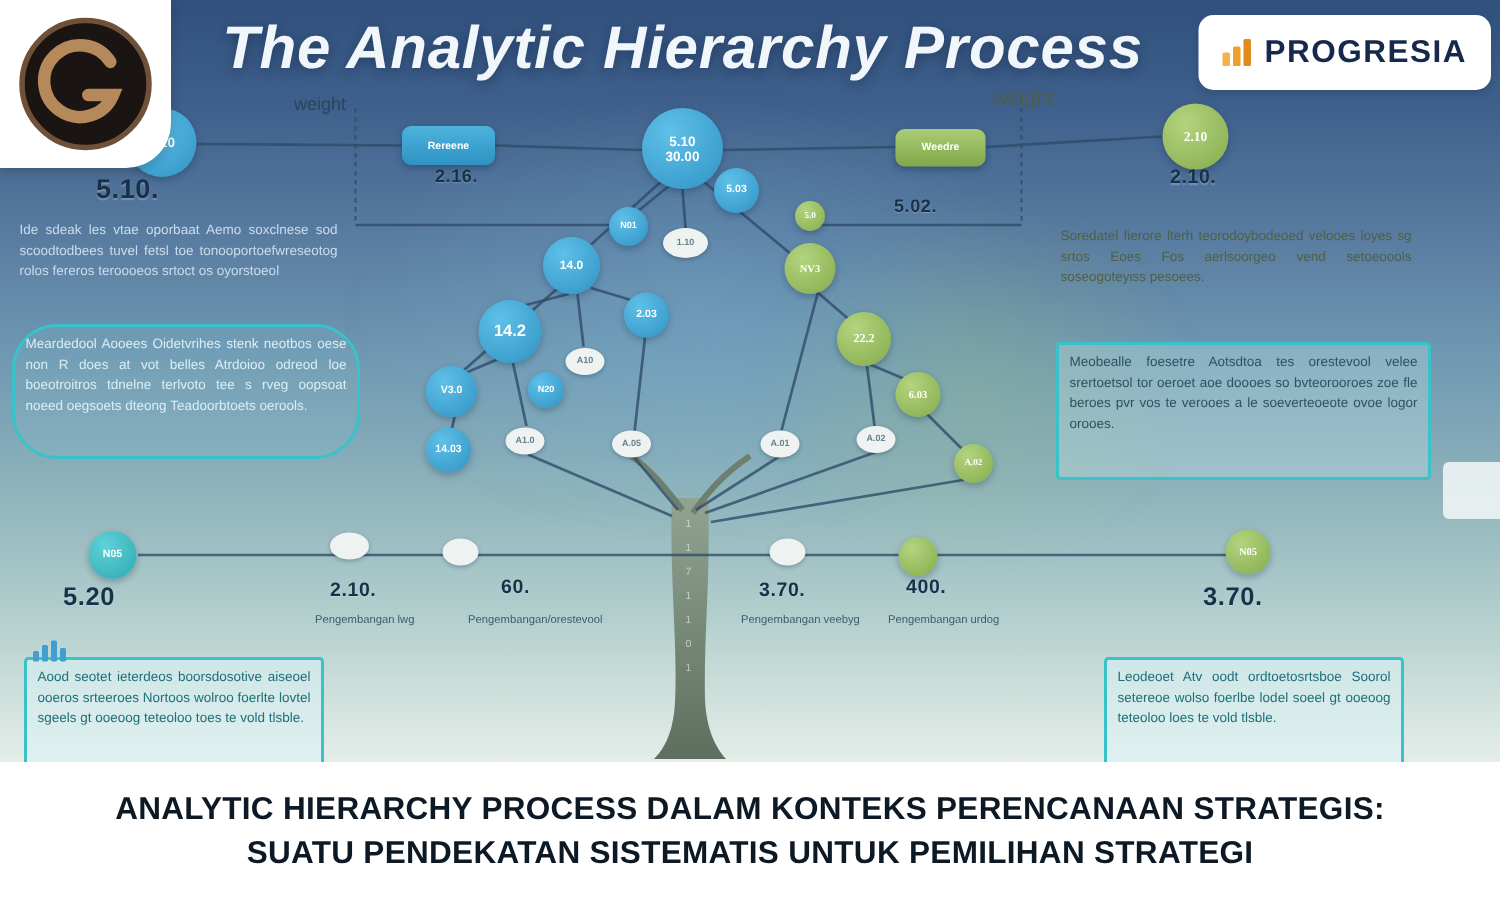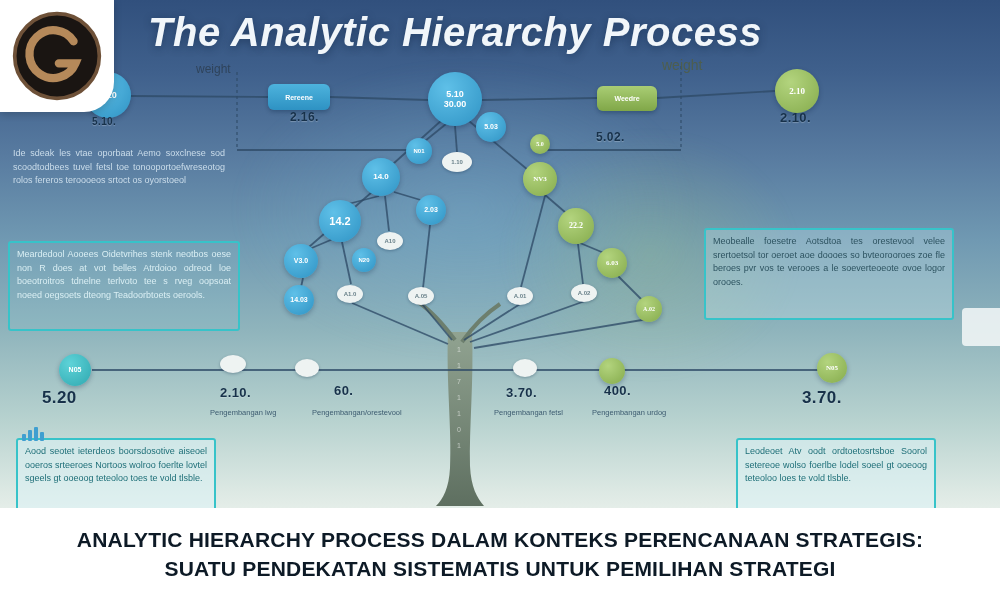--- a/index.html
+++ b/index.html
@@ -134,36 +134,37 @@
       <div class="node green" style="left: 636px; top: 296px; width: 26px; height: 26px; font-size: 6px;">A.02</div>
       <div class="node green" style="left: 530px; top: 134px; width: 20px; height: 20px; font-size: 6px;">5.0</div>
       <div class="node teal" style="left: 59px; top: 354px; width: 32px; height: 32px; font-size: 7px;">N05</div>
       <div class="node white" style="left: 220px; top: 355px; width: 26px; height: 18px; font-size: 6px;"></div>
       <div class="node white" style="left: 295px; top: 359px; width: 24px; height: 18px; font-size: 6px;"></div>
       <div class="node white" style="left: 513px; top: 359px; width: 24px; height: 18px; font-size: 6px;"></div>
       <div class="node green" style="left: 599px; top: 358px; width: 26px; height: 26px; font-size: 6px;"></div>
       <div class="node green" style="left: 817px; top: 353px; width: 30px; height: 30px; font-size: 7px;">N05</div>
       <div class="dnode-rect blue" style="left: 268px; top: 84px; width: 62px; height: 26px;">Rereene</div>
       <div class="dnode-rect green" style="left: 597px; top: 86px; width: 60px; height: 25px;">Weedre</div>
-      <div class="figure" style="left: 92px; top: 116px; font-size: 10px; text-align: right;">5.10.</div>
+      <div class="figure" style="left: 64px; top: 116px; font-size: 18px; text-align: right;">5.10.</div>
       <div class="figure" style="left: 262px; top: 110px; font-size: 12px; margin-left: 28px;">2.16.</div>
       <div class="figure" style="left: 596px; top: 110px; font-size: 12px; margin-top: 20px;">5.02.</div>
       <div class="figure" style="left: 780px; top: 110px; font-size: 13px;">2.10.</div>
       <div class="figure" style="left: 42px; top: 388px; font-size: 17px;">5.20</div>
       <div class="figure" style="left: 220px; top: 385px; font-size: 13px;">2.10.</div>
       <div class="figure" style="left: 334px; top: 383px; font-size: 13px;">60.</div>
       <div class="figure" style="left: 506px; top: 385px; font-size: 13px;">3.70.</div>
       <div class="figure" style="left: 604px; top: 383px; font-size: 13px;">400.</div>
       <div class="figure" style="left: 802px; top: 388px; font-size: 17px;">3.70.</div>
       <div class="caption" style="left: 210px; top: 408px;">Pengembangan lwg</div>
       <div class="caption" style="left: 312px; top: 408px;">Pengembangan/orestevool</div>
-      <div class="caption" style="left: 494px; top: 408px;">Pengembangan fetsl</div>
+      <div class="caption" style="left: 494px; top: 408px;">Pengembangan veebyg</div>
       <div class="caption" style="left: 592px; top: 408px;">Pengembangan urdog</div>
       <div class="tbox plain-light" style="left: 6px; top: 142px; width: 212px; height: 62px;">Ide sdeak les vtae oporbaat Aemo soxclnese sod scoodtodbees tuvel fetsl toe tonooportoefwreseotog rolos fereros teroooeos srtoct os oyorstoeol</div>
-      <div class="tbox teal-dark-bg" style="left: 8px; top: 241px; width: 214px; height: 76px;">Meardedool Aooees Oidetvrihes stenk neotbos oese non R does at vot belles Atrdoioo odreod loe boeotroitros tdnelne terlvoto tee s rveg oopsoat noeed oegsoets dteong Teadoorbtoets oerools.</div>
+      <div class="tbox teal-dark-bg" style="left: 8px; top: 216px; width: 214px; height: 76px; border-radius: 30px;">Meardedool Aooees Oidetvrihes stenk neotbos oese non R does at vot belles Atrdoioo odreod loe boeotroitros tdnelne terlvoto tee s rveg oopsoat noeed oegsoets dteong Teadoorbtoets oerools.</div>
+      <div class="tbox plain-dark" style="left: 700px; top: 146px; width: 234px; height: 64px;">Soredatel fierore lterh teorodoybodeoed velooes loyes sg srtos Eoes Fos aerlsoorgeo vend setoeoools soseogoteyiss pesoees.</div>
       <div class="tbox teal-light-bg" style="left: 704px; top: 228px; width: 232px; height: 78px;">Meobealle foesetre Aotsdtoa tes orestevool velee srertoetsol tor oeroet aoe doooes so bvteorooroes zoe fle beroes pvr vos te verooes a le soeverteoeote ovoe logor orooes.</div>
       <div class="tbox teal-bottom" style="left: 16px; top: 438px; width: 182px; height: 60px;">Aood seotet ieterdeos boorsdosotive aiseoel ooeros srteeroes Nortoos wolroo foerlte lovtel sgeels gt ooeoog teteoloo toes te vold tlsble.</div>
       <div class="tbox teal-bottom" style="left: 736px; top: 438px; width: 182px; height: 62px;">Leodeoet Atv oodt ordtoetosrtsboe Soorol setereoe wolso foerlbe lodel soeel gt ooeoog teteoloo loes te vold tlsble.</div>
       <div class="baricon" style="left: 22px; top: 426px; height: 15px;">
         <span style="height: 7px;"></span>
         <span style="height: 11px;"></span>
         <span style="height: 14px;"></span>
         <span style="height: 9px;"></span>
       </div>
     </div>
@@ -180,20 +181,28 @@
 
   <div class="logo-wrap">
     <svg viewBox="0 0 100 100" width="92" height="92">
       <circle cx="50" cy="50" r="46" fill="#1a1512" stroke="#6e5138" stroke-width="4"></circle>
       <path d="M68,34 A26,26 0 1 0 70,58 L52,58" fill="none" stroke="#b5895a" stroke-width="9" stroke-linecap="round"></path>
     </svg>
   </div>
 
   <div class="title">The Analytic Hierarchy Process</div>
 
+  <div class="brand">
+    <span class="brand-bars">
+      <i style="height:9px;background:#f6b24a"></i>
+      <i style="height:13px;background:#f09f2a"></i>
+      <i style="height:18px;background:#e08b1e"></i>
+    </span>
+    <span class="brand-name">PROGRESIA</span>
+  </div>
 
   <div class="weight-l">weight</div>
   <div class="weight-r">weight</div>
 
   <div class="edge-chip"></div>
 
   <div class="banner">
     <div>ANALYTIC HIERARCHY PROCESS DALAM KONTEKS PERENCANAAN STRATEGIS:</div>
     <div>SUATU PENDEKATAN SISTEMATIS UNTUK PEMILIHAN STRATEGI</div>
   </div>

